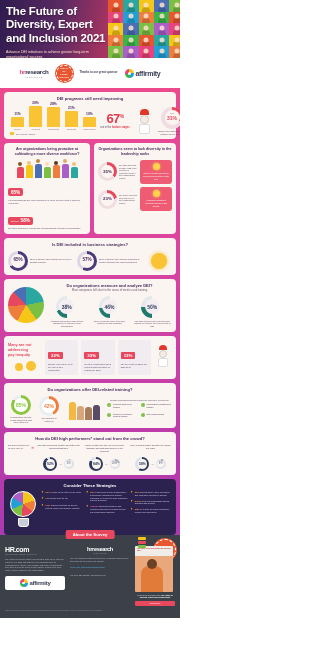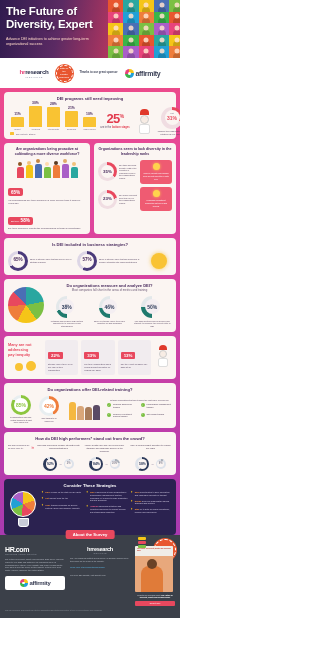--- a/index.html
+++ b/index.html
@@ -224,20 +224,21 @@
         <i style="background: rgb(169, 95, 199);"></i>
         <i style="background: rgb(232, 67, 122);"></i>
         <i style="background: rgb(34, 160, 214);"></i>
         <i style="background: rgb(239, 125, 59);"></i>
         <i style="background: rgb(59, 181, 74);"></i>
       </div>
     <div class="hdr-txt">
       <div class="hdr-title">
         <div>The Future of</div>
         <div>Diversity, Expert</div>
+        <div>and Inclusion 2021</div>
       </div>
       <div class="hdr-sub">Advance DEI initiatives to achieve greater long-term organizational success</div>
     </div>
   </div>
 
   <div class="logobar">
     <div class="lb-hrr">
       <div class="n"><b>hr</b><span>research</span></div>
       <div class="t">INSTITUTE</div>
     </div>
@@ -281,21 +282,21 @@
                 <div class="bar" style="height: 9.66667px;"></div>
                 <div class="barlbl">Undeveloped</div>
               </div>
             </div>
           <div class="legend">
             <span class="sw"></span>
             <span class="lt">DEI Maturity Stages</span>
           </div>
         </div>
         <div style="flex:0 0 36px; text-align:center; padding-bottom:6px;">
-          <div class="bignum"><span>25</span><sup>%</sup></div>
+          <div class="bignum"><span>67</span><sup>%</sup></div>
           <div class="bigcap"><span>are in the</span> <b>bottom stages</b></div>
         </div>
         <div style="flex:0 0 22px;">
           <div style="width:14px;height:26px;margin:0 auto;position:relative;">
             <div style="width:9px;height:6px;background:#e0392b;border-radius:4px 4px 0 0;margin:0 auto;"></div>
             <div style="width:9px;height:9px;background:#f7ece4;border-radius:50%;margin:0 auto;border:.5px solid #ccc;"></div>
             <div style="width:11px;height:10px;background:#fff;border:.5px solid #ddd;border-radius:2px;margin:0 auto;"></div>
           </div>
         </div>
         <div style="flex:0 0 34px; text-align:center;">

